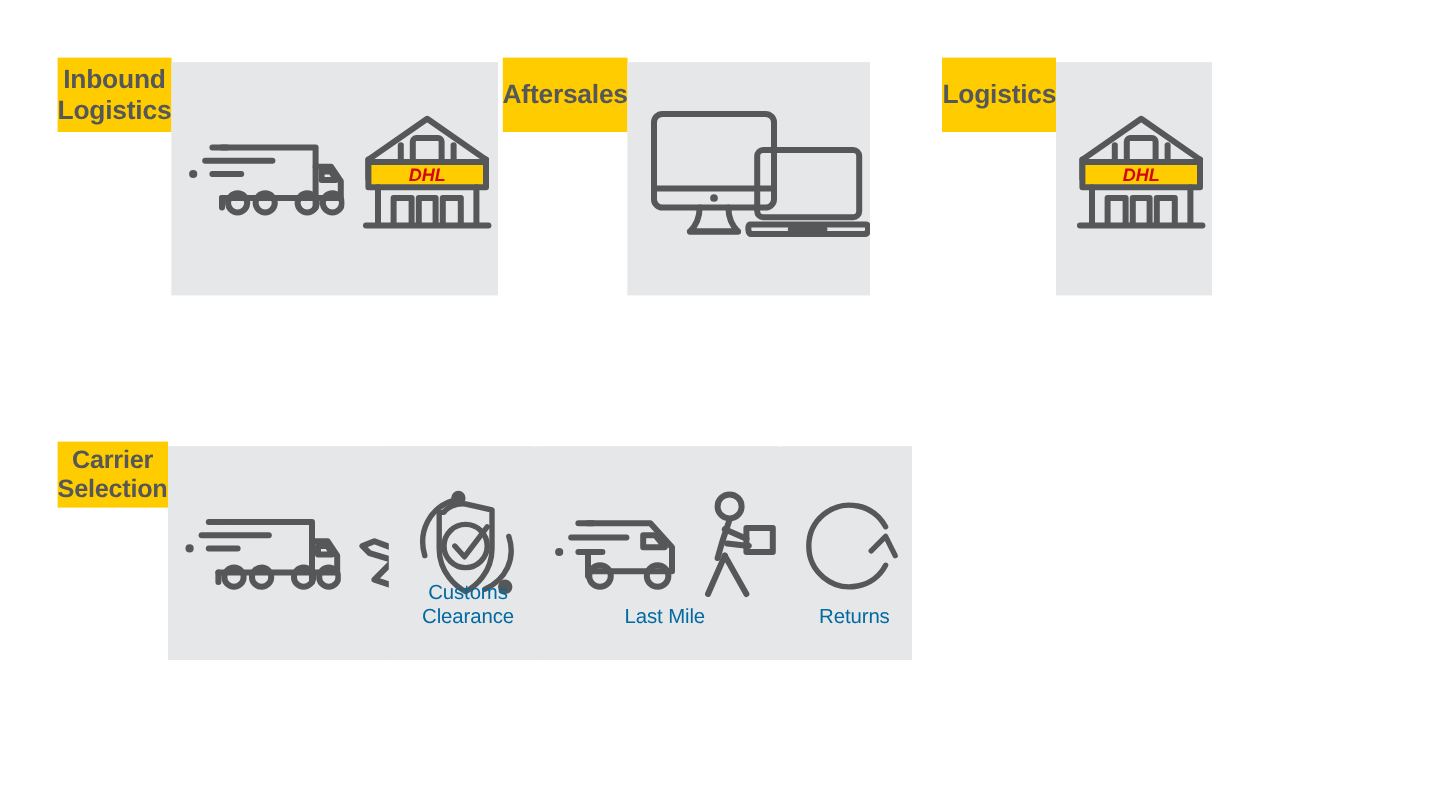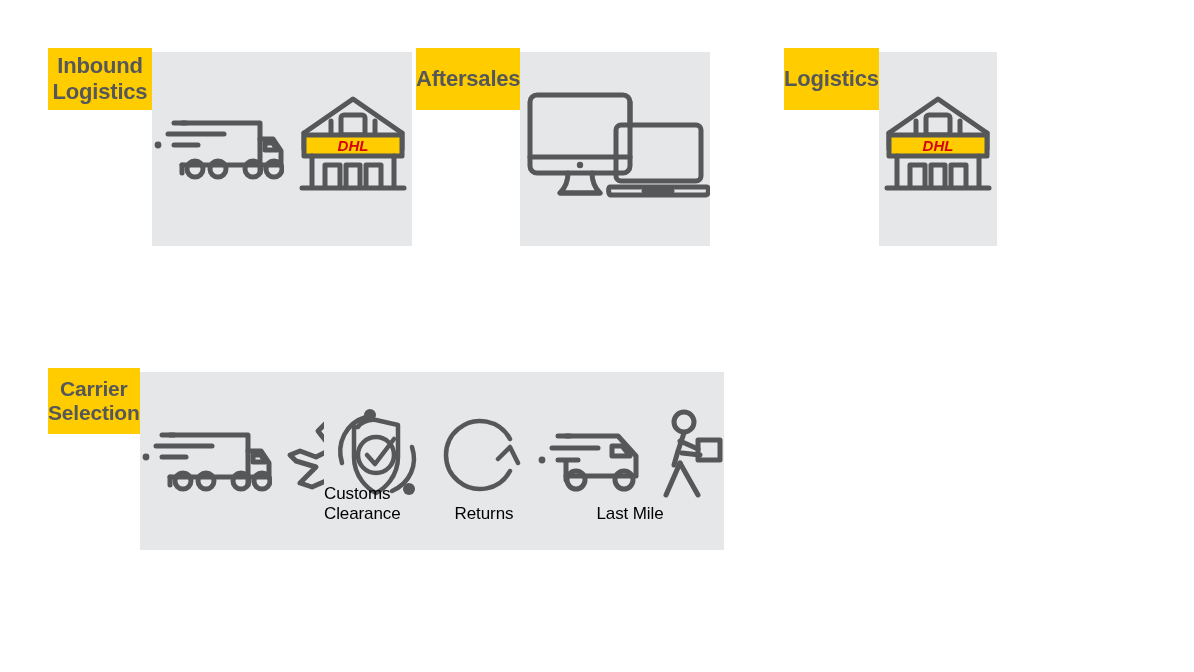--- a/index.html
+++ b/index.html
@@ -18,47 +18,48 @@
   .panel-header{
     background:#ffcc00;
     color:#555759;
     font-size:22px;
     font-weight:bold;
     letter-spacing:-0.2px;
     height:62px;
     display:flex;align-items:center;justify-content:center;
     text-align:center;
   }
-  #row-2 .panel-header{height:66px;font-size:21px;}
+  #row-2 .panel-header{height:55px;font-size:21px;}
   .panel-body{
     background:#e6e7e8;
     display:flex;
     gap:4px;
   }
   #row-1 .panel-body{height:194px;margin-top:4px;}
   #row-2 .panel-body{height:178px;margin-top:4px;}
 
   .cell{
     background:#e6e7e8;
     flex:1;
     display:flex;
     flex-direction:column;
     align-items:center;
     justify-content:center;
     position:relative;
+    padding-left:12px;
   }
   .cell .icons{
     display:flex;align-items:center;justify-content:center;gap:10px;
   }
   #row-2 .panel-body.multi .cell .icons{margin-top:-12px;}
   .cell-label{
     margin-top:10px;
     font-size:17px;
-    color:#000000;
-    text-align:left;
+    color:#0369a1;
+    text-align:center;
     letter-spacing:-0.1px;
   }
   #row-2 .panel-body.multi .cell-label{position:absolute;bottom:26px;}
 
   
   #panel-inbound{width:368px;}
   #panel-transaction{width:368px;}
   #panel-fulfilment{width:368px;}
   
   #panel-carrier{width:272px;}
@@ -253,32 +254,20 @@
                 <circle class="fillgray" cx="46" cy="10" r="6"></circle>
                 <circle class="fillgray" cx="85" cy="84" r="6"></circle>
               </svg>
             </span>
           </div>
           <div class="cell-label">Customs Clearance</div>
         </div>
 
         <div class="cell">
           <div class="icons">
-            <span>
-              <svg width="96" height="96" viewBox="0 0 96 96">
-                <path class="stroke-thin" d="M74 32 A34 34 0 1 0 74 64"></path>
-                <path class="stroke-thin" d="M62 52 L74 40 L82 56"></path>
-              </svg>
-            </span>
-          </div>
-          <div class="cell-label">Returns</div>
-        </div>
-
-        <div class="cell">
-          <div class="icons">
 
             <span>
               <svg width="112" height="86" viewBox="0 0 112 86">
                 <path class="stroke" d="M30 24 H82 L100 44 V64 H30"></path>
                 <path class="stroke" d="M76 34 H86 L94 44 H76 Z"></path>
                 <path class="stroke" d="M22 24 H34"></path>
                 <path class="stroke" d="M16 36 H62"></path>
                 <path class="stroke" d="M22 48 H42"></path>
                 <circle class="stroke" cx="40" cy="68" r="9"></circle>
                 <circle class="stroke" cx="88" cy="68" r="9"></circle>
@@ -296,19 +285,31 @@
                 <rect class="stroke" x="40" y="31" width="22" height="20"></rect>
                 <path class="stroke" d="M22 54 L8 86"></path>
                 <path class="stroke" d="M22 54 L40 86"></path>
               </svg>
             </span>
 
           </div>
           <div class="cell-label">Last Mile</div>
         </div>
 
+        <div class="cell">
+          <div class="icons">
+            <span>
+              <svg width="96" height="96" viewBox="0 0 96 96">
+                <path class="stroke-thin" d="M74 32 A34 34 0 1 0 74 64"></path>
+                <path class="stroke-thin" d="M62 52 L74 40 L82 56"></path>
+              </svg>
+            </span>
+          </div>
+          <div class="cell-label">Returns</div>
+        </div>
+
       </div>
     </div>
 
 
   </div>
 
 </div>
 
 </body></html>

